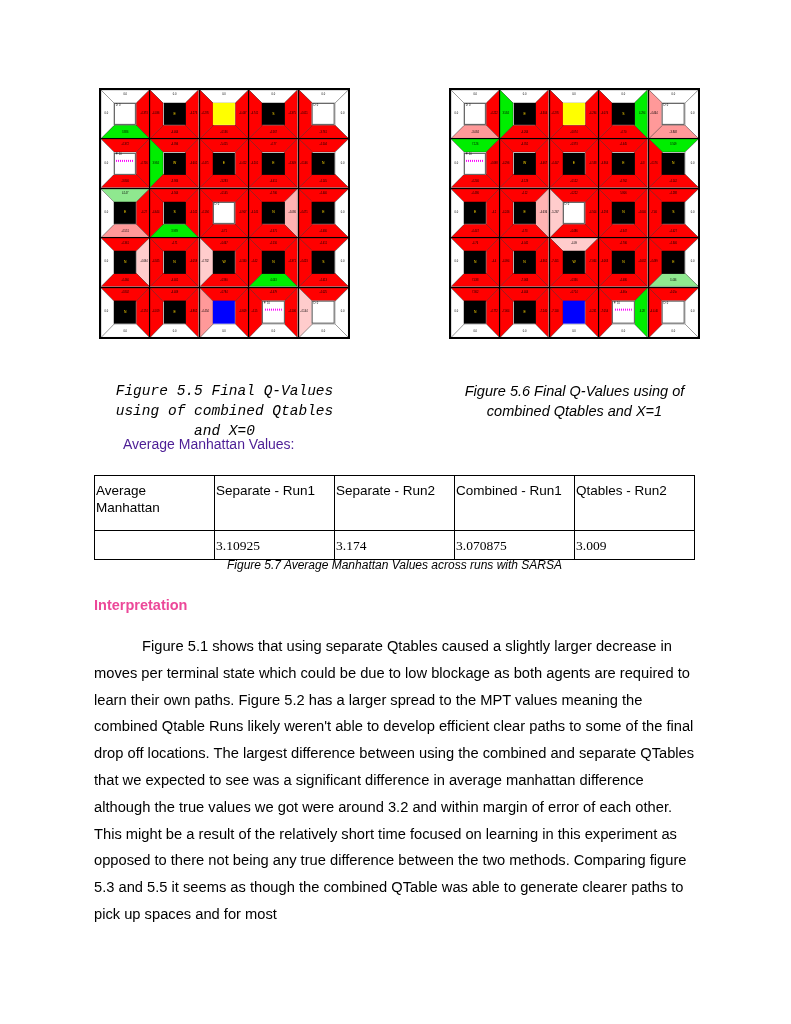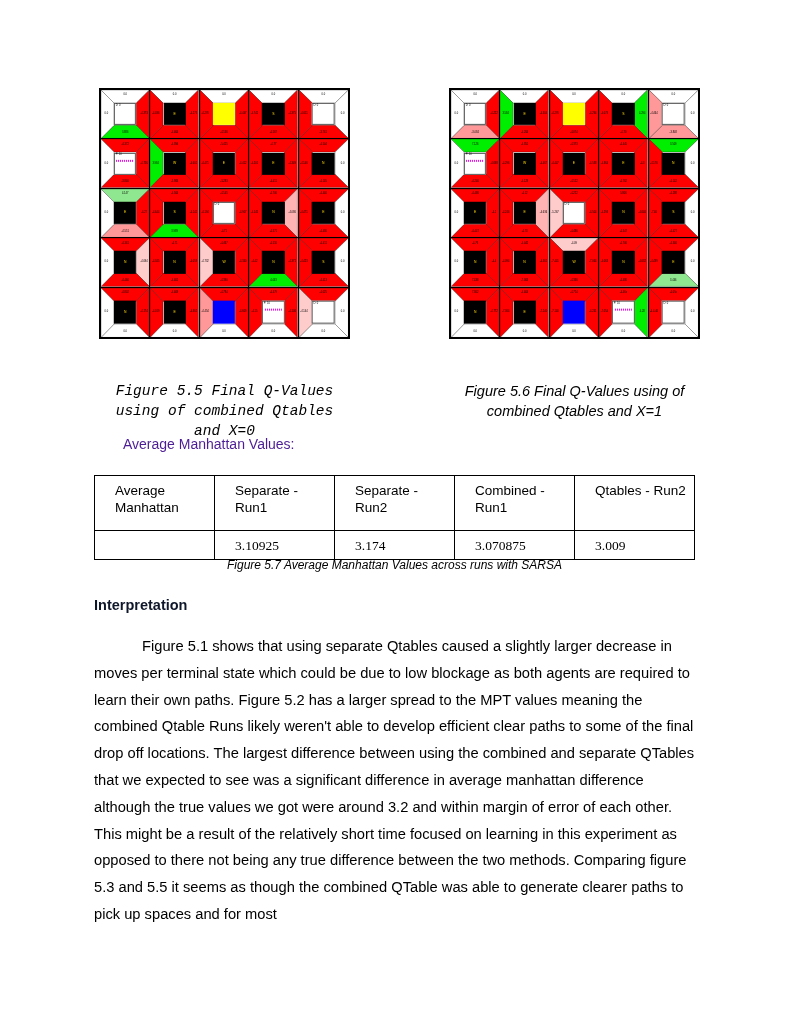--- a/index.html
+++ b/index.html
@@ -155,21 +155,21 @@
     position: absolute;
     left: 94px;
     top: 475px;
     width: 601px;
     border-collapse: collapse;
     table-layout: fixed;
   }
   #manhattan-table td,
   #manhattan-table th {
     border: 1px solid #000000;
-    padding: 6px 6px 6px 20px;
+    padding: 6px 6px 6px 1px;
     font-size: 13.5px;
     line-height: 17px;
     text-align: left;
     vertical-align: top;
     font-weight: normal;
     color: #000000;
   }
   #manhattan-table thead td { height: 42px; }
   #manhattan-table tbody td { height: 20px; vertical-align: middle; padding-top: 4px; padding-bottom: 4px; font-family: Liberation Serif, serif;}
 
@@ -184,21 +184,21 @@
     color: #000000;
   }
 
   
   #interpretation-heading {
     position: absolute;
     left: 94px;
     top: 597px;
     font-size: 14.5px;
     font-weight: bold;
-    color: #0f172a;
+    color: #ec4899;
   }
   #body-text {
     position: absolute;
     left: 94px;
     top: 633px;
     width: 604px;
     font-size: 14.7px;
     line-height: 26.8px;
     text-align: left;
     color: #000000;

